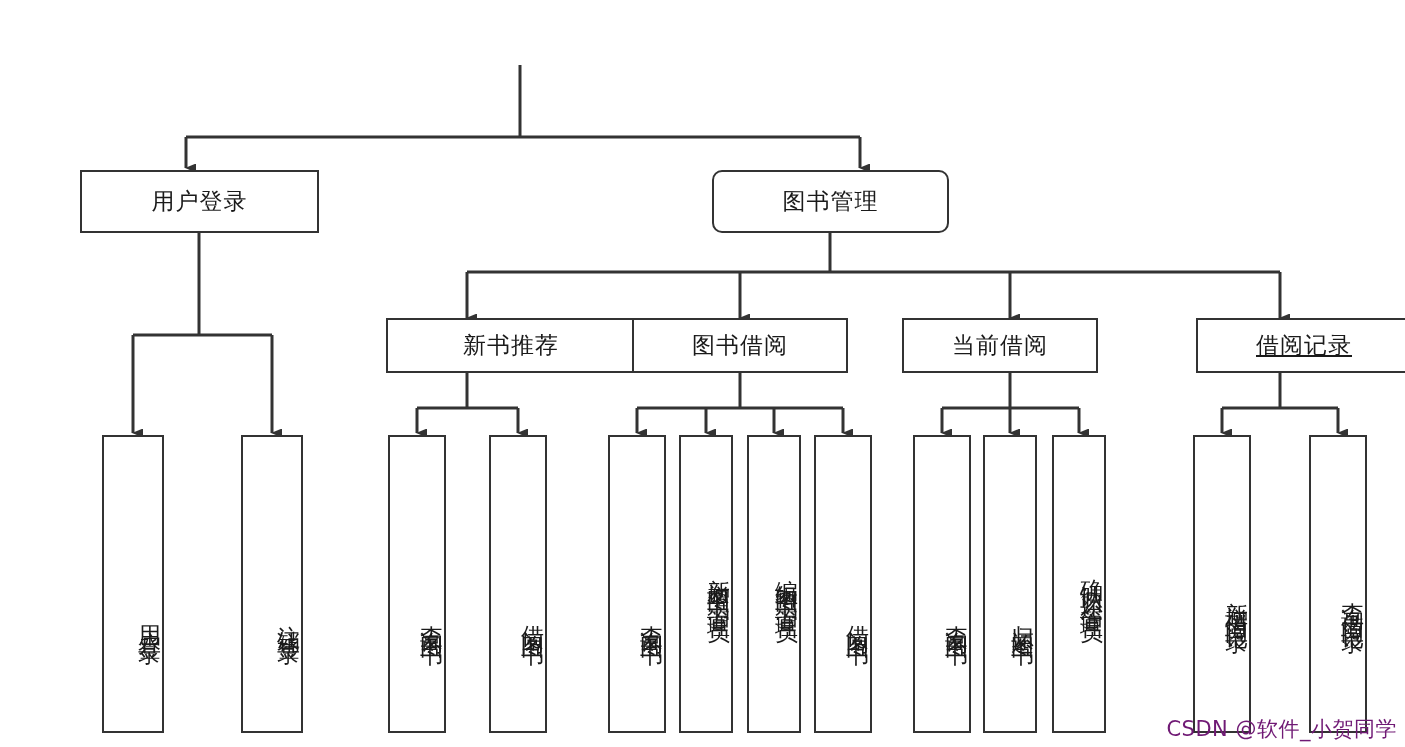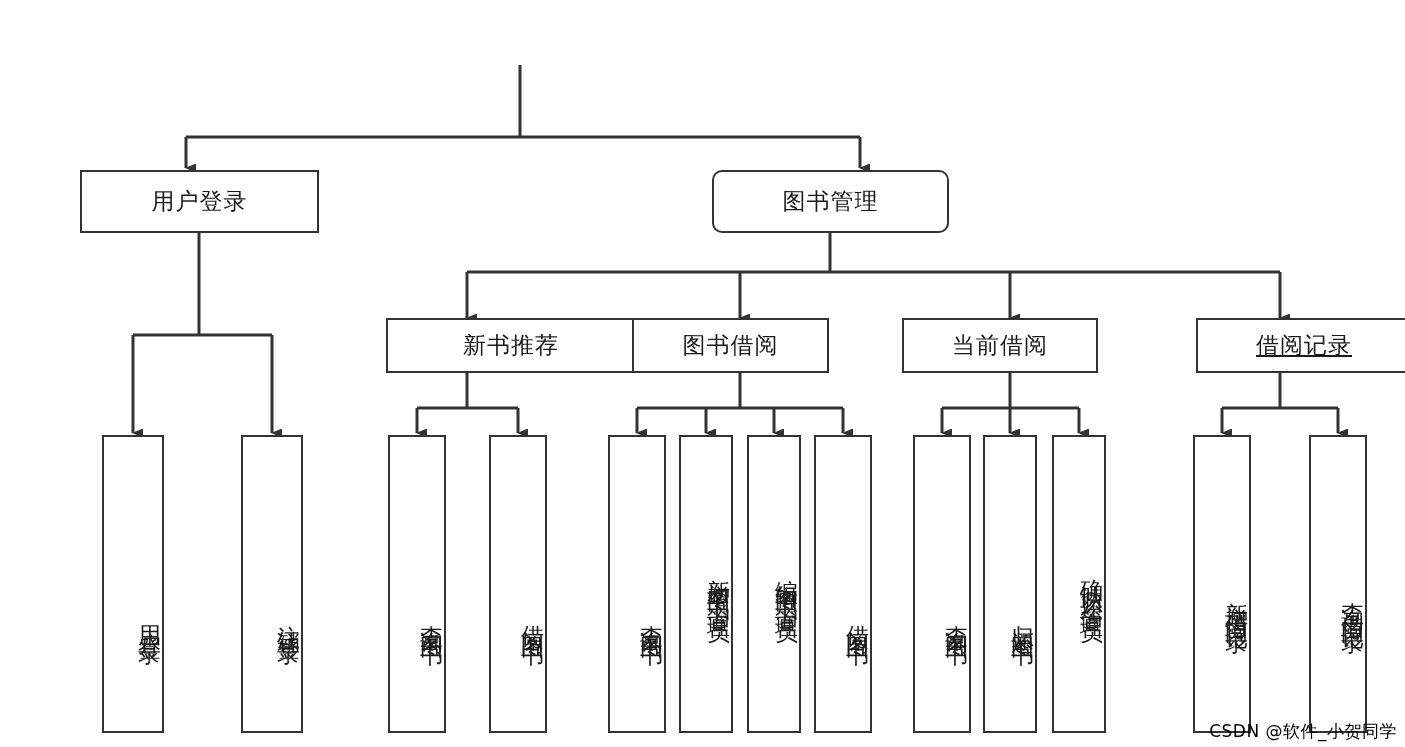--- a/index.html
+++ b/index.html
@@ -52,22 +52,22 @@
     justify-content: center;
     white-space: nowrap;
   }
   #root-node {
     font-size: 24px;
   }
   #watermark {
     position: absolute;
     right: 8px;
     bottom: 4px;
-    font-size: 17px;
-    color: #000000;
+    font-size: 21px;
+    color: #701a75;
     letter-spacing: 0.5px;
     white-space: nowrap;
   }
 </style>
 </head>
 <body>
 
 <div id="diagram">
 
   <svg id="edges" viewBox="0 0 1405 747" width="1405" height="747" xmlns="http://www.w3.org/2000/svg">
@@ -120,21 +120,21 @@
     </g>
   </svg>
 
 
   <div class="node horiz" style="left:80px; top:170px; width:239px; height:63px;">用户登录</div>
 
   <div class="node horiz" style="left:712px; top:170px; width:237px; height:63px;border-radius:10px;">图书管理</div>
 
   <div class="node horiz" style="left:360px; top:318px; width:250px; height:55px;margin-left:26px;">新书推荐</div>
 
-  <div class="node horiz" style="left:632px; top:318px; width:197px; height:55px;">图书借阅</div>
+  <div class="node horiz" style="left:632px; top:318px; width:216px; height:55px;">图书借阅</div>
 
   <div class="node horiz" style="left:902px; top:318px; width:196px; height:55px;">当前借阅</div>
 
   <div class="node horiz" style="left:1196px; top:318px; width:216px; height:55px;text-decoration:underline;">借阅记录</div>
 
   <div class="node vert" style="left:102px; top:435px; width:62px; height:298px; padding-top:70px;">用户登录</div>
 
   <div class="node vert" style="left:241px; top:435px; width:62px; height:298px; padding-top:70px;">注销登录</div>
 
   <div class="node vert" style="left:388px; top:435px; width:58px; height:298px; padding-top:70px;">查询图书</div>

